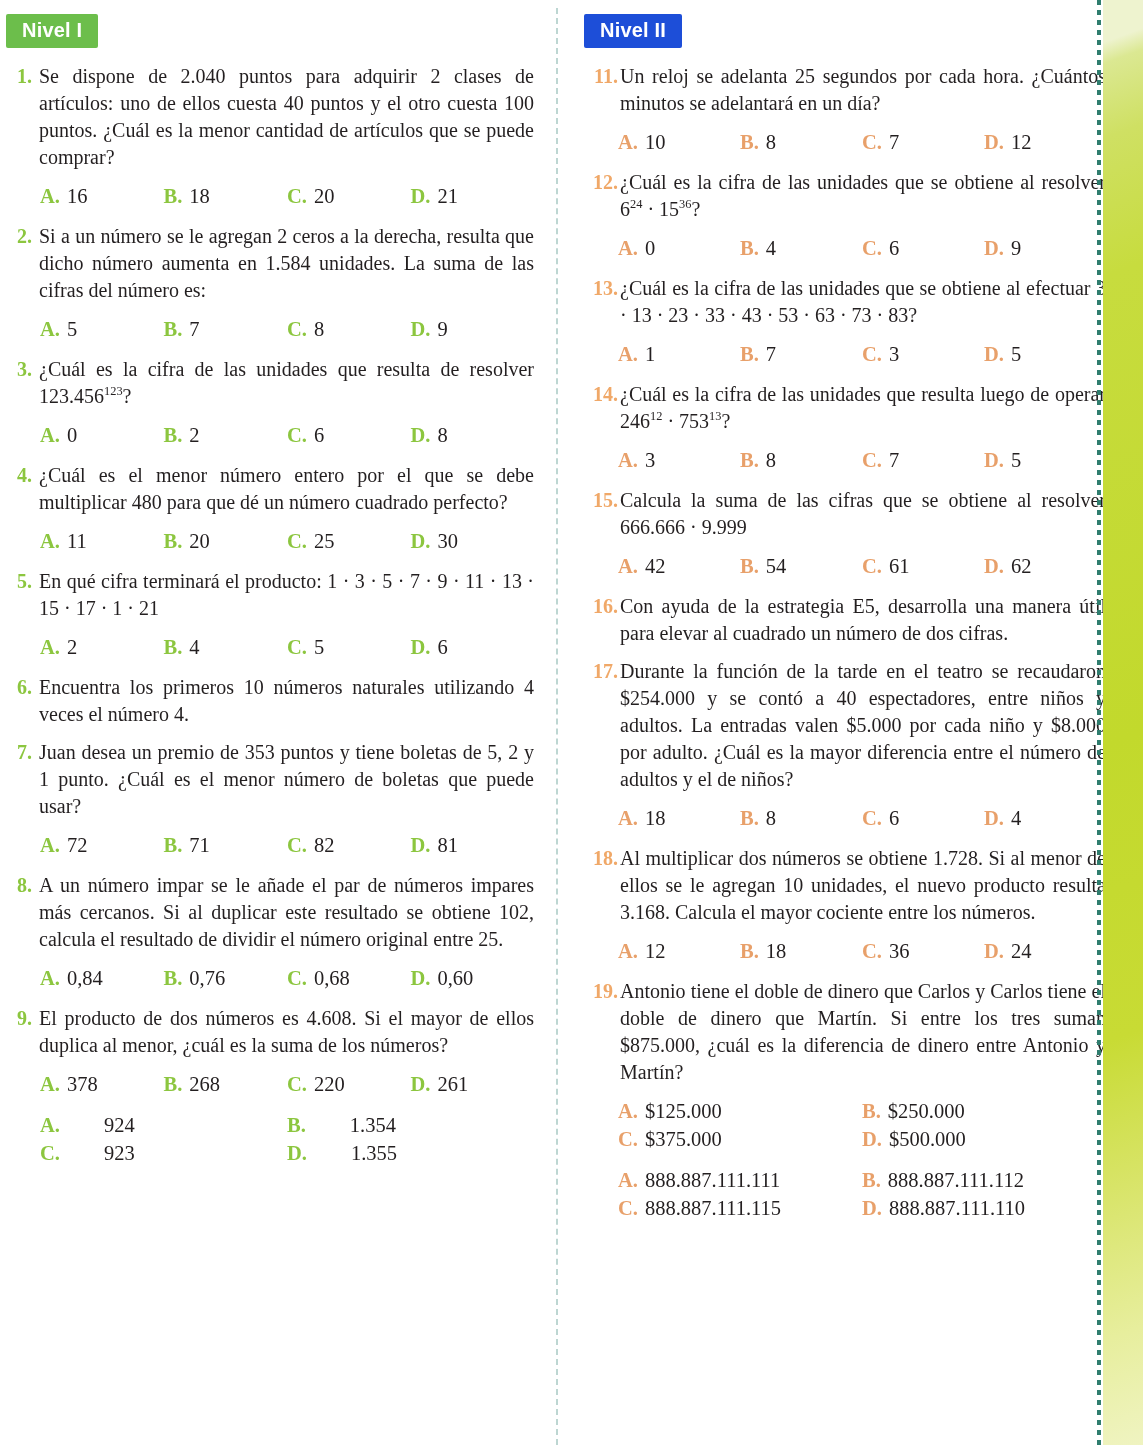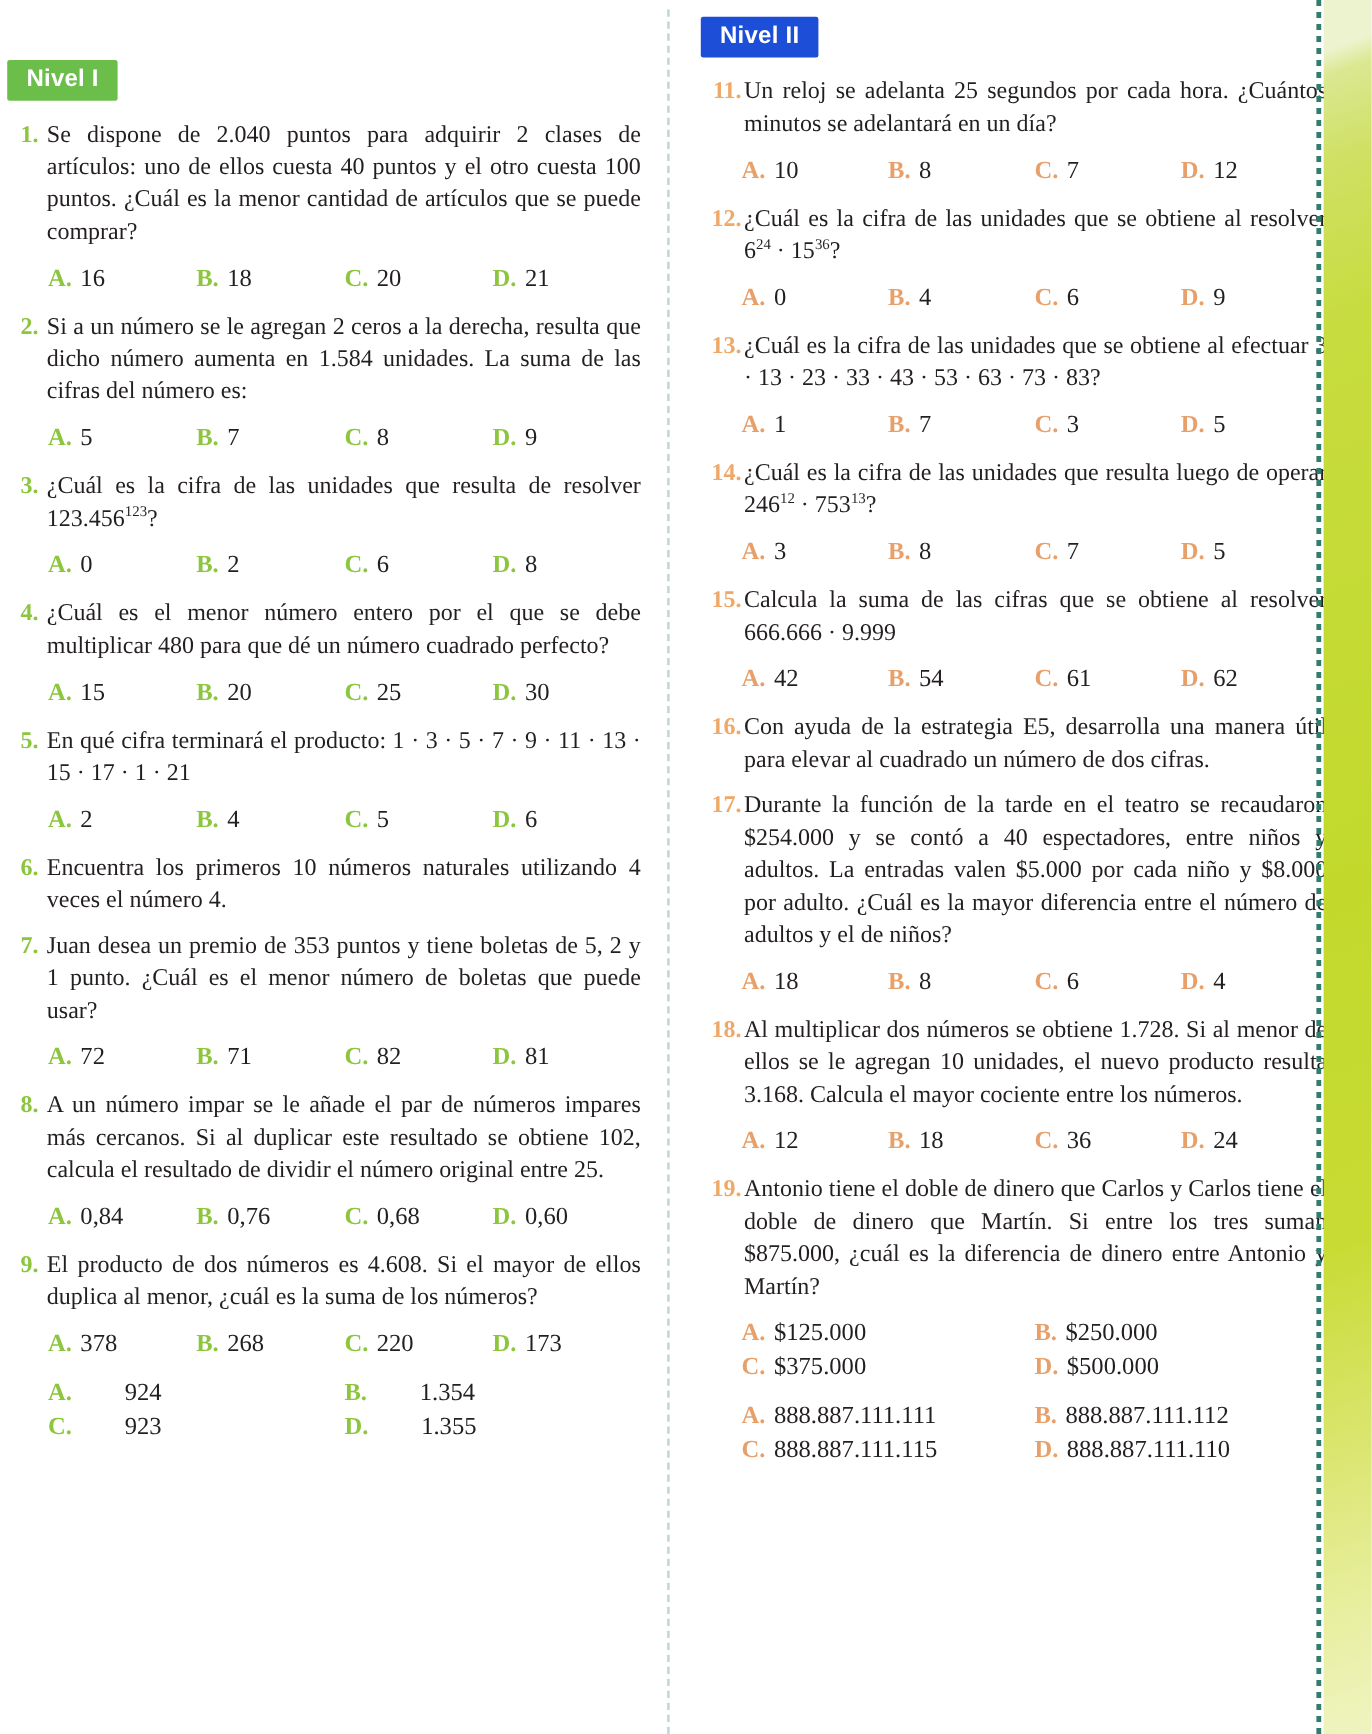--- a/index.html
+++ b/index.html
@@ -78,21 +78,21 @@
     display: inline-block;
     padding: 5px 16px 6px 16px;
     color: #ffffff;
     font-family: "Liberation Sans", "DejaVu Sans", sans-serif;
     font-weight: bold;
     font-size: 20px;
     letter-spacing: .2px;
     border-radius: 2px;
     margin-bottom: 15px;
   }
-  .level-badge.green  { background: #6cbe4b; margin-top: 36px; }
+  .level-badge.green  { background: #6cbe4b; }
   .level-badge.orange { background: #1d4ed8; }
 
   
   .question {
     display: flex;
     align-items: flex-start;
     margin-bottom: 11px;
   }
   .q-num {
     flex: 0 0 auto;
@@ -229,21 +229,21 @@
             <span class="opt-value">8</span>
           </div>
         </div>
         <div class="question">
           <div class="q-num green-num w1">4.</div>
           <div class="q-text">¿Cuál es el menor número entero por el que se debe multiplicar 480 para que dé un número cuadrado perfecto?</div>
         </div>
         <div class="options four-col">
           <div class="opt">
             <span class="opt-letter green-letter">A.</span>
-            <span class="opt-value">15</span>
+            <span class="opt-value">11</span>
           </div>
           <div class="opt">
             <span class="opt-letter green-letter">B.</span>
             <span class="opt-value">20</span>
           </div>
           <div class="opt">
             <span class="opt-letter green-letter">C.</span>
             <span class="opt-value">25</span>
           </div>
           <div class="opt">
@@ -333,21 +333,21 @@
           <div class="opt">
             <span class="opt-letter green-letter">B.</span>
             <span class="opt-value">268</span>
           </div>
           <div class="opt">
             <span class="opt-letter green-letter">C.</span>
             <span class="opt-value">220</span>
           </div>
           <div class="opt">
             <span class="opt-letter green-letter">D.</span>
-            <span class="opt-value">173</span>
+            <span class="opt-value">261</span>
           </div>
         </div>
         <div class="options two-col last">
           <div class="opt wide-gap">
             <span class="opt-letter green-letter">A.</span>
             <span class="opt-value">924</span>
           </div>
           <div class="opt wide-gap">
             <span class="opt-letter green-letter">B.</span>
             <span class="opt-value">1.354</span>

